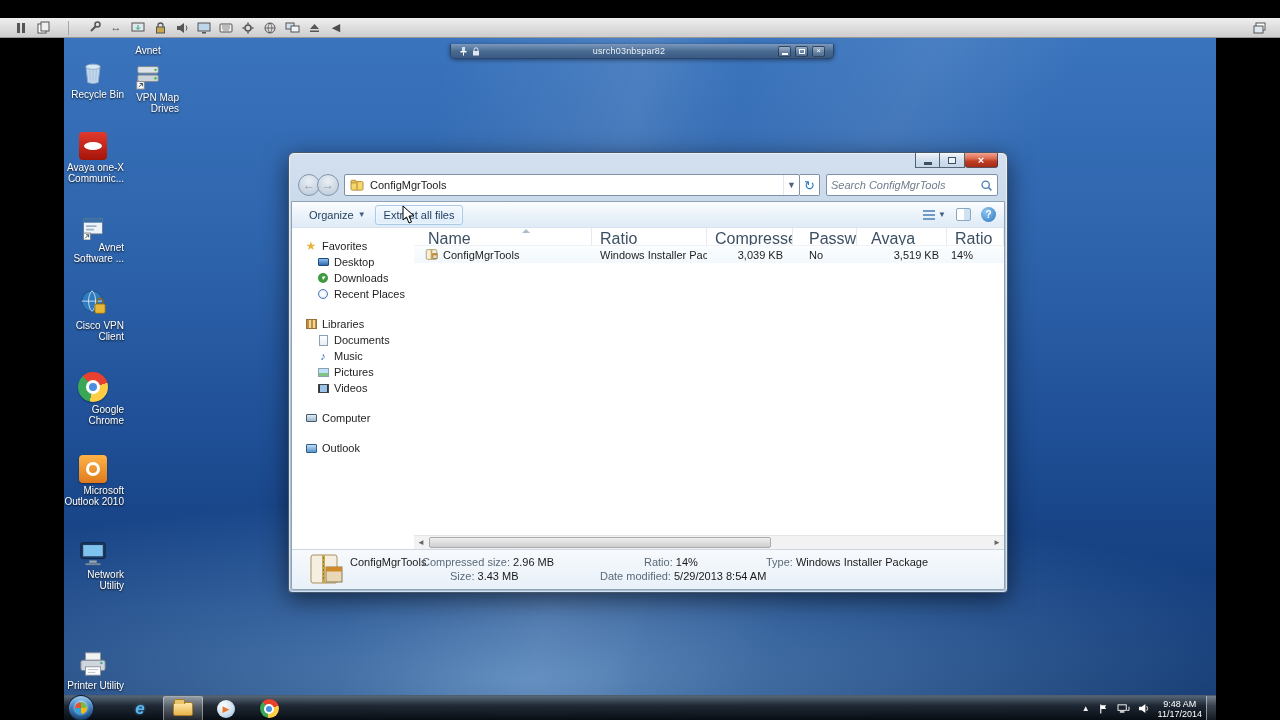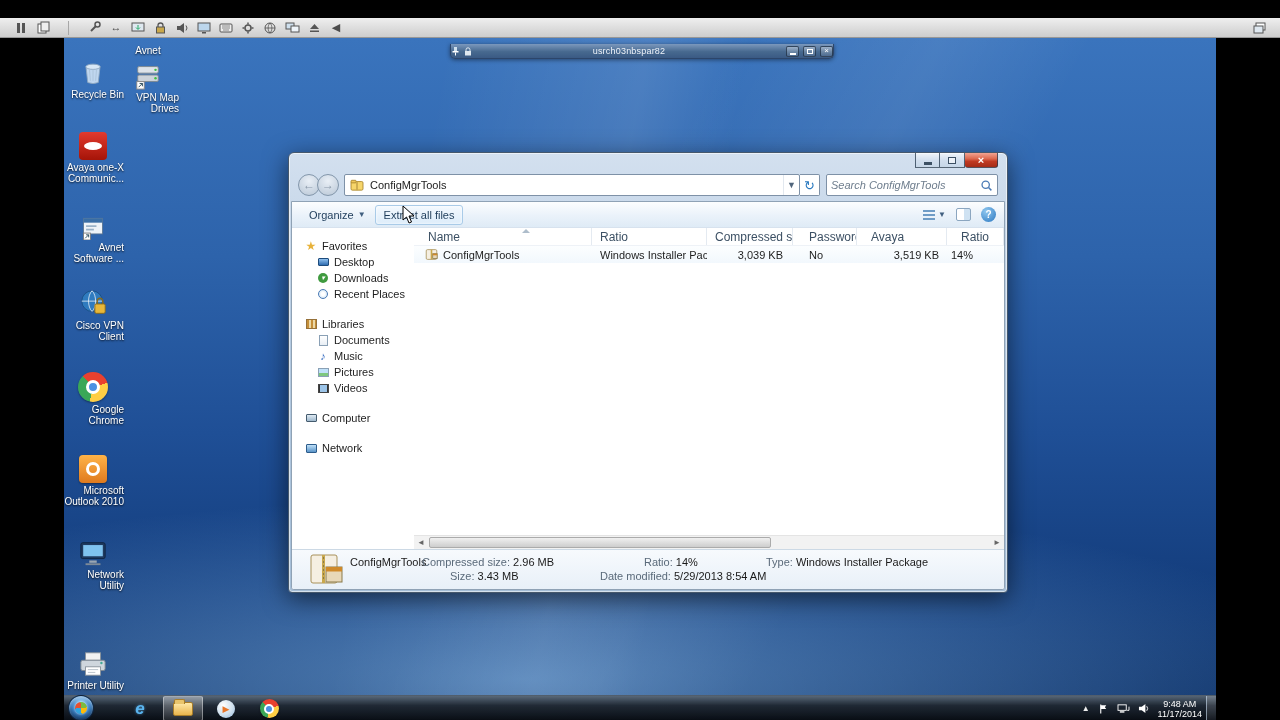--- a/index.html
+++ b/index.html
@@ -34,21 +34,21 @@
   .desktop{position:absolute;left:64px;top:38px;width:1152px;height:682px;overflow:hidden;
     background:
       radial-gradient(ellipse 1300px 280px at 40% 94%, rgba(150,205,255,.50), rgba(150,205,255,0) 65%),
       linear-gradient(100deg, transparent 30%, rgba(255,255,255,.10) 46%, transparent 54%),
       linear-gradient(118deg, transparent 44%, rgba(255,255,255,.08) 58%, transparent 68%),
       linear-gradient(#3a74bd 0%, #2d63ab 32%, #1f4f96 58%, #143e7e 80%, #0c2f64 100%)}
 
   
   .connbar{position:absolute;left:386px;top:6px;width:384px;height:15px;
     background:linear-gradient(#7b98bd,#47698f 55%,#3a5a84);border:1px solid #2c456a;border-top:none;
-    border-radius:0 0 5px 5px;display:flex;align-items:center;padding:0 0;gap:4px;
+    border-radius:0 0 5px 5px;display:flex;align-items:center;padding:0 8px;gap:4px;
     color:#eef3fa;font-size:9px;box-shadow:0 1px 4px rgba(0,0,0,.45)}
   .connbar .ct{flex:1;text-align:center;letter-spacing:.2px}
   .cwin{width:13px;height:11px;display:flex;align-items:center;justify-content:center;
     background:linear-gradient(rgba(255,255,255,.35),rgba(255,255,255,.08));
     border:1px solid rgba(20,35,55,.7);border-radius:2px;color:#fff;font-size:8px;line-height:1}
   .cwin .ming{width:6px;height:2px;background:#fff;margin-top:5px}
   .cwin .maxg{width:6px;height:5px;border:1px solid #fff}
 
   
   .dicon{position:absolute;width:62px;text-align:right;cursor:default}
@@ -131,21 +131,21 @@
   .ni-recent i{display:block;width:10px;height:10px;border-radius:50%;border:1px solid #4a7ab5;background:radial-gradient(#fff 30%,#bcd8f0)}
   .ni-lib i{display:block;width:11px;height:10px;background:repeating-linear-gradient(90deg,#c58f3a 0 2px,#ecd9a8 2px 4px);border:1px solid #96713a}
   .ni-doc i{display:block;width:9px;height:11px;background:linear-gradient(#fff,#e8eef4);border:1px solid #8aa0b5}
   .ni-music{color:#3a6ec0}
   .ni-pic i{display:block;width:11px;height:9px;border:1px solid #8aa0b5;background:linear-gradient(#bfe0f8 55%,#7ec77e 55%)}
   .ni-video i{display:block;width:11px;height:9px;border:1px solid #444;background:linear-gradient(90deg,#333 15%,#9cc4e8 15% 85%,#333 85%)}
   .ni-comp i{display:block;width:11px;height:8px;border:1px solid #445b6e;background:linear-gradient(#dfeaf3,#9fb8cc);border-radius:1px}
   .ni-net i{display:block;width:11px;height:9px;border:1px solid #2c5c8c;background:linear-gradient(#bfe0f8,#5a94c8);border-radius:1px}
 
   .main{flex:1;display:flex;flex-direction:column;min-width:0}
-  .cols{height:18px;flex:0 0 18px;display:flex;font-size:12px;color:#3c5064;border-bottom:1px solid #eef2f7}
+  .cols{height:18px;flex:0 0 18px;display:flex;font-size:16px;color:#3c5064;border-bottom:1px solid #eef2f7}
   .col{border-right:1px solid #e4eaf1;padding:2px 0 0 8px;position:relative;white-space:nowrap;overflow:hidden}
   .c-name{width:178px;padding-left:14px}
   .c-type{width:115px}
   .c-comp{width:86px}
   .c-pass{width:64px;padding-left:16px}
   .c-size{width:90px;padding-left:14px}
   .c-ratio{flex:1;text-align:right;padding-right:14px}
   .sortmark{position:absolute;left:108px;top:1px;width:0;height:0;
     border-left:4px solid transparent;border-right:4px solid transparent;border-bottom:4px solid #aebdcb}
 
@@ -535,21 +535,21 @@
               <span class="ni ni-comp">
                   <i></i>
                 </span>
               <span>Computer</span>
             </div>
             <div class="gap"></div>
             <div class="nitem">
               <span class="ni ni-net">
                   <i></i>
                 </span>
-              <span>Network</span>
+              <span>Outlook</span>
             </div>
           </div>
 
           <div class="main">
             <div class="cols">
               <div class="col c-name">
                 <span class="sortmark"></span>
                 <span>Name</span>
               </div>
               <div class="col c-type"><span>Ratio</span></div>

